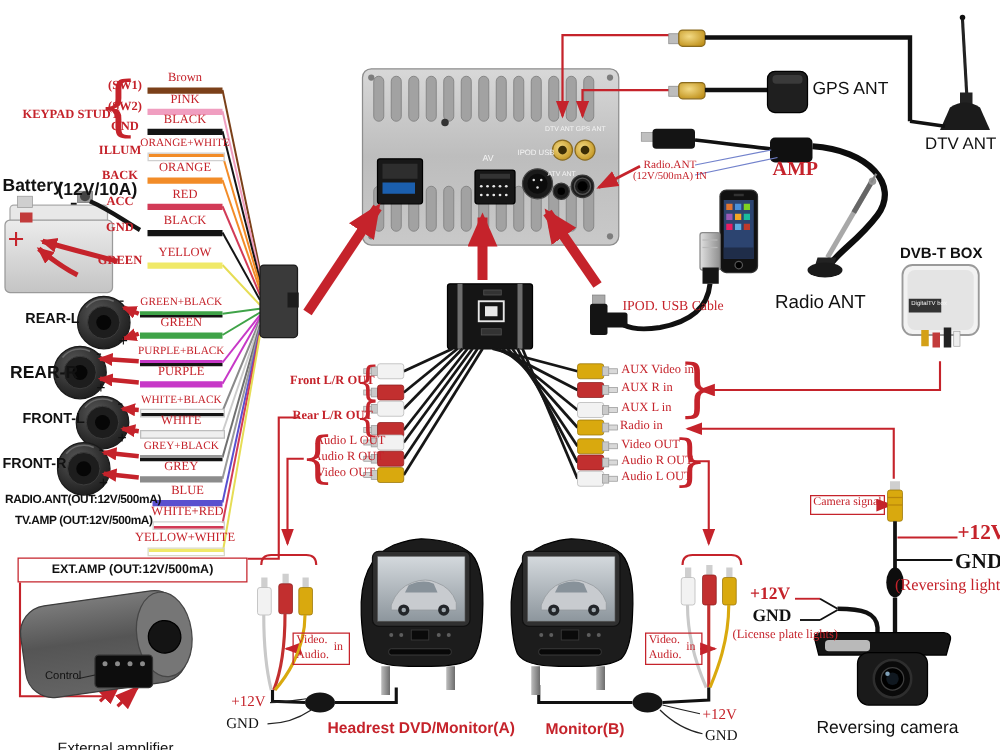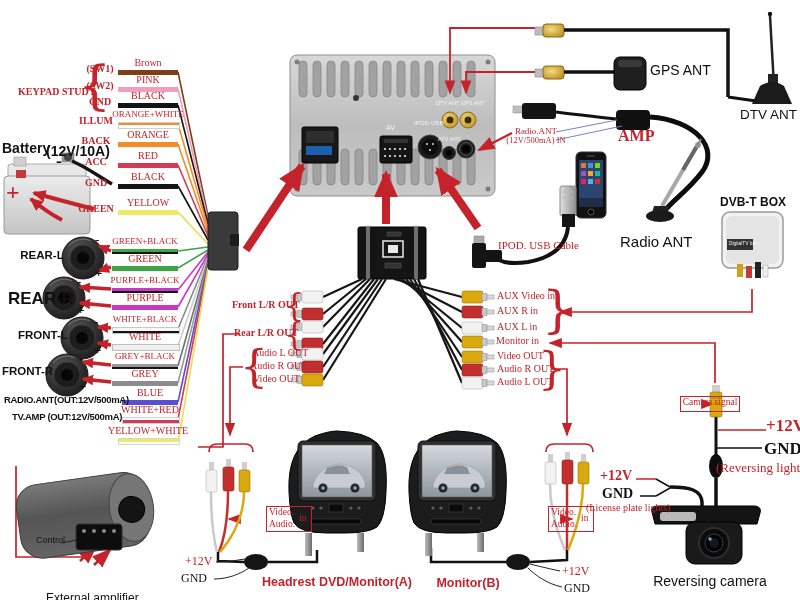--- a/index.html
+++ b/index.html
@@ -9,21 +9,21 @@
   .bar{position:absolute;height:5px;z-index:2;}
   .lbl{position:absolute;z-index:3;color:#c5232b;font-family:"Liberation Serif", serif;
        font-size:10px;line-height:1.05;white-space:nowrap;}
   .blk{color:#111;}
   .sans{font-family:"Liberation Sans", sans-serif;}
   .b{font-weight:bold;}
   .ctr{text-align:center;}
   .r{text-align:center;font-weight:bold;}
   .wht{color:#f4f4f4;font-family:"Liberation Sans", sans-serif;}
   .brace{color:#c5232b;font-family:"DejaVu Serif", serif;font-weight:400;}
-  .redbox{position:absolute;z-index:3;border:1.5px solid #c5232b;box-sizing:border-box;margin-left:32px;}
+  .redbox{position:absolute;z-index:3;border:1.5px solid #c5232b;box-sizing:border-box;}
   .sc{transform-origin:0 0;display:inline-block;}
   
   .w-brown{background:#7b4019;}
   .w-pink{background:#f09ec0;}
   .w-black{background:#141414;}
   .w-orangewhite{background:linear-gradient(180deg,#f28c28 0 50%,#ffffff 50% 100%);border:0.5px solid #d0d0d0;}
   .w-orange{background:#f28c28;}
   .w-red{background:#d23b57;}
   .w-yellow{background:#f0e968;}
   .w-greenblack{background:linear-gradient(180deg,#3fa348 0 55%,#141414 55% 100%);}
@@ -575,21 +575,21 @@
 <div class="lbl ctr" style="left:110px;top:151px;width:76px">RED</div>
 <div class="lbl ctr" style="left:110px;top:172px;width:76px">BLACK</div>
 <div class="lbl ctr" style="left:110px;top:198px;width:76px">YELLOW</div>
 
 <div class="lbl blk sans b" style="left:2px;top:141px;font-size:14px">Battery</div>
 <div class="lbl blk sans b" style="left:46px;top:144px;font-size:14px">(12V/10A)</div>
 <div class="lbl b" style="left:6px;top:180px;font-size:24px">+</div>
 <div class="lbl blk b" style="left:56px;top:152px;font-size:18px">-</div>
 
 <div class="lbl blk sans b r" style="left:20px;top:249px;width:44px;font-size:11.5px">REAR-L</div>
-<div class="lbl blk sans b r" style="left:8px;top:290px;width:44px;font-size:17px">REAR-R</div>
+<div class="lbl blk sans b r" style="left:8px;top:290px;width:44px;font-size:14px">REAR-R</div>
 <div class="lbl blk sans b r" style="left:18px;top:329px;width:48px;font-size:11.5px">FRONT-L</div>
 <div class="lbl blk sans b r" style="left:2px;top:365px;width:48px;font-size:11.5px">FRONT-R</div>
 <div class="lbl blk b" style="left:95px;top:233px;font-size:13px">-</div>
 <div class="lbl blk b" style="left:95px;top:266px;font-size:13px">+</div>
 <div class="lbl blk b" style="left:77px;top:275px;font-size:13px">-</div>
 <div class="lbl blk b" style="left:77px;top:303px;font-size:13px">+</div>
 <div class="lbl blk b" style="left:94px;top:315px;font-size:13px">-</div>
 <div class="lbl blk b" style="left:94px;top:343px;font-size:13px">+</div>
 <div class="lbl blk b" style="left:79px;top:352px;font-size:13px">-</div>
 <div class="lbl blk b" style="left:79px;top:379px;font-size:13px">+</div>
@@ -600,20 +600,23 @@
 <div class="lbl ctr" style="left:107px;top:315px;width:76px;font-size:9px">WHITE+BLACK</div>
 <div class="lbl ctr" style="left:107px;top:332px;width:76px">WHITE</div>
 <div class="lbl ctr" style="left:107px;top:352px;width:76px;font-size:9px">GREY+BLACK</div>
 <div class="lbl ctr" style="left:107px;top:369px;width:76px">GREY</div>
 
 <div class="lbl blk sans b" style="left:4px;top:395px;width:118px;font-size:9.5px;letter-spacing:-0.3px">RADIO.ANT(OUT:12V/500mA)</div>
 <div class="lbl blk sans b" style="left:12px;top:412px;width:110px;font-size:9.5px;letter-spacing:-0.3px">TV.AMP (OUT:12V/500mA)</div>
 <div class="lbl ctr" style="left:112px;top:388px;width:76px">BLUE</div>
 <div class="lbl ctr" style="left:112px;top:405px;width:76px">WHITE+RED</div>
 <div class="lbl ctr" style="left:107px;top:426px;width:82px;font-size:10px">YELLOW+WHITE</div>
+<div class="redbox" style="left:14px;top:446px;width:184px;height:20px">
+  <div class="lbl blk sans b ctr" style="left:0;top:4px;width:100%;font-size:10px">EXT.AMP (OUT:12V/500mA)</div>
+</div>
 <div class="lbl blk sans" style="left:36px;top:536px;font-size:9px">Control</div>
 <div class="lbl blk sans" style="left:46px;top:592px;font-size:12px">External amplifier</div>
 
 <div class="lbl wht" style="left:386px;top:124px;font-size:10px"><span class="sc" style="transform:scale(0.7)">AV</span></div>
 <div class="lbl wht" style="left:414px;top:120px;font-size:10px"><span class="sc" style="transform:scale(0.62)">IPOD USB</span></div>
 <div class="lbl wht" style="left:438px;top:137px;font-size:10px"><span class="sc" style="transform:scale(0.55)">ATV ANT</span></div>
 <div class="lbl wht" style="left:436px;top:101px;font-size:10px"><span class="sc" style="transform:scale(0.55)">DTV ANT  GPS ANT</span></div>
 
 <div class="lbl blk sans" style="left:650px;top:63px;font-size:14px">GPS ANT</div>
 <div class="lbl blk sans" style="left:740px;top:108px;font-size:13.5px">DTV ANT</div>
@@ -630,21 +633,21 @@
 <div class="lbl" style="left:252px;top:348px;width:44px">Audio L OUT</div>
 <div class="lbl" style="left:250px;top:361px;width:46px">Audio R OUT</div>
 <div class="lbl" style="left:253px;top:374px;width:44px">Video OUT</div>
 <div class="lbl brace" style="left:284px;top:289px;font-size:32px">{</div>
 <div class="lbl brace" style="left:284px;top:318px;font-size:32px">{</div>
 <div class="lbl brace" style="left:240px;top:344px;font-size:44px">{</div>
 
 <div class="lbl" style="left:497px;top:291px;width:64px">AUX Video in</div>
 <div class="lbl" style="left:497px;top:306px;width:64px">AUX R in</div>
 <div class="lbl" style="left:497px;top:322px;width:64px">AUX L in</div>
-<div class="lbl" style="left:496px;top:336px;width:64px">Monitor in</div>
+<div class="lbl" style="left:496px;top:336px;width:64px">Radio in</div>
 <div class="lbl" style="left:497px;top:351px;width:64px">Video OUT</div>
 <div class="lbl" style="left:497px;top:364px;width:64px">Audio R OUT</div>
 <div class="lbl" style="left:497px;top:377px;width:64px">Audio L OUT</div>
 <div class="lbl brace" style="left:542px;top:284px;font-size:50px">}</div>
 <div class="lbl brace" style="left:538px;top:346px;font-size:44px">}</div>
 
 <div class="lbl b sans ctr" style="left:262px;top:576px;width:140px;font-size:12.5px">Headrest DVD/Monitor(A)</div>
 <div class="lbl b sans ctr" style="left:430px;top:577px;width:76px;font-size:12.5px">Monitor(B)</div>
 <div class="lbl" style="left:185px;top:555px;font-size:12px">+12V</div>
 <div class="lbl blk" style="left:181px;top:572px;font-size:12px">GND</div>

